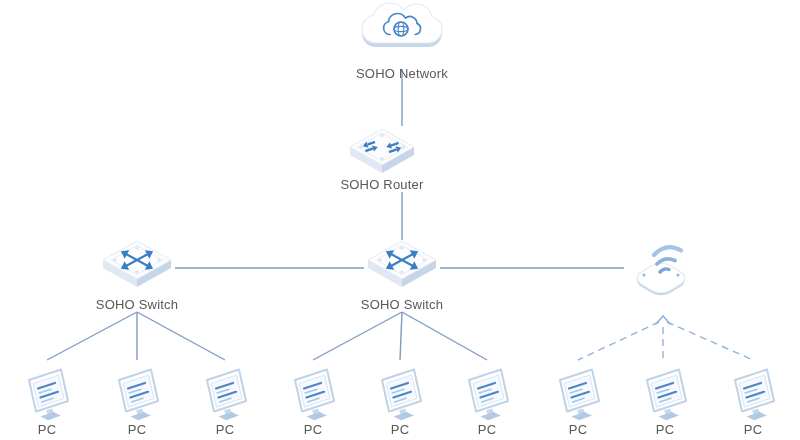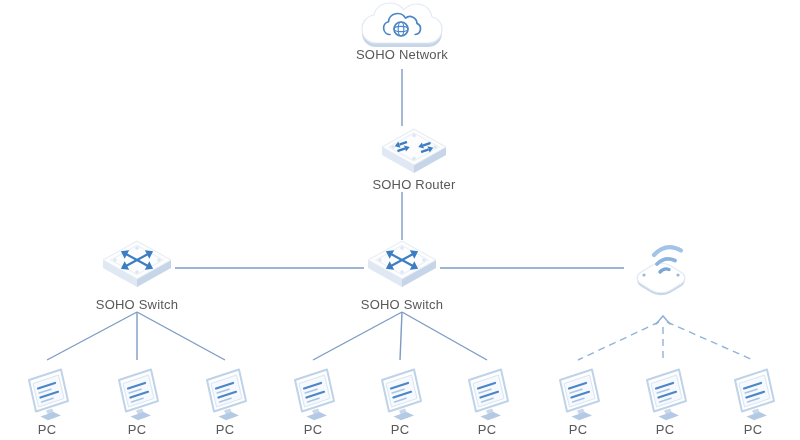--- a/index.html
+++ b/index.html
@@ -41,23 +41,23 @@
         <svg class="node-icon" width="84" height="56" viewBox="0 0 84 56">
     <path d="M16,45 C8,45 2,39 2,31 C2,24 7,18 14,17 C15,10 22,5 30,5 C36,5 41,8 44,12 C47,8 52,6 57,6 C65,6 71,12 72,19 C78,20 82,25 82,31 C82,39 76,45 68,45 Z" fill="#c6d5e8"></path>
     <path d="M16,41 C8,41 2,35 2,27 C2,20 7,14 14,13 C15,6 22,1 30,1 C36,1 41,4 44,8 C47,4 52,2 57,2 C65,2 71,8 72,15 C78,16 82,21 82,27 C82,35 76,41 68,41 Z" fill="#ffffff" stroke="#e2eaf4" stroke-width="1.2"></path>
     <g fill="none" stroke="#4a85c8" stroke-width="1.7" stroke-linecap="round" stroke-linejoin="round">
       <path d="M30,32.5 a6.5,6.5 0 0 1 -1.5,-12.8 a9,8.5 0 0 1 17,-3.5 a7,7 0 0 1 11.5,5.2 a5.8,5.8 0 0 1 -1.8,11.1"></path>
       <circle cx="41" cy="27" r="7"></circle>
       <ellipse cx="41" cy="27" rx="7" ry="2.6" stroke-width="1.1"></ellipse>
       <path d="M41,20 a2.8,7 0 0 0 0,14 M41,20 a2.8,7 0 0 1 0,14" stroke-width="1.1"></path>
     </g>
         </svg>
-        <div class="node-label" style="left: -68px; top: 46px;">SOHO Network</div>
-      </div>
-      <div class="node" style="left: 380px; top: 127px; width: 68px; height: 54px;">
+        <div class="node-label" style="left: -68px; top: 65px;">SOHO Network</div>
+      </div>
+      <div class="node" style="left: 348px; top: 127px; width: 68px; height: 54px;">
         <svg class="node-icon" width="68" height="54" viewBox="0 0 68 54">
     <path d="M2,20 L34,38 L34,46 L2,28 Z" fill="#dfe8f3"></path>
     <path d="M66,20 L34,38 L34,46 L66,28 Z" fill="#c6d5e8"></path>
     <path d="M34,2 L66,20 L34,38 L2,20 Z" fill="#fdfdfe" stroke="#e2eaf4" stroke-width="1"></path>
     <path d="M34,6 L59,20 L34,34 L9,20 Z" fill="none" stroke="#ecf1f8" stroke-width="1.2"></path>
     <g fill="#dde7f2">
             <circle cx="34" cy="8.5" r="1.8"></circle>
             <circle cx="55" cy="20" r="1.8"></circle>
             <circle cx="34" cy="31.5" r="1.8"></circle>
             <circle cx="13" cy="20" r="1.8"></circle>

